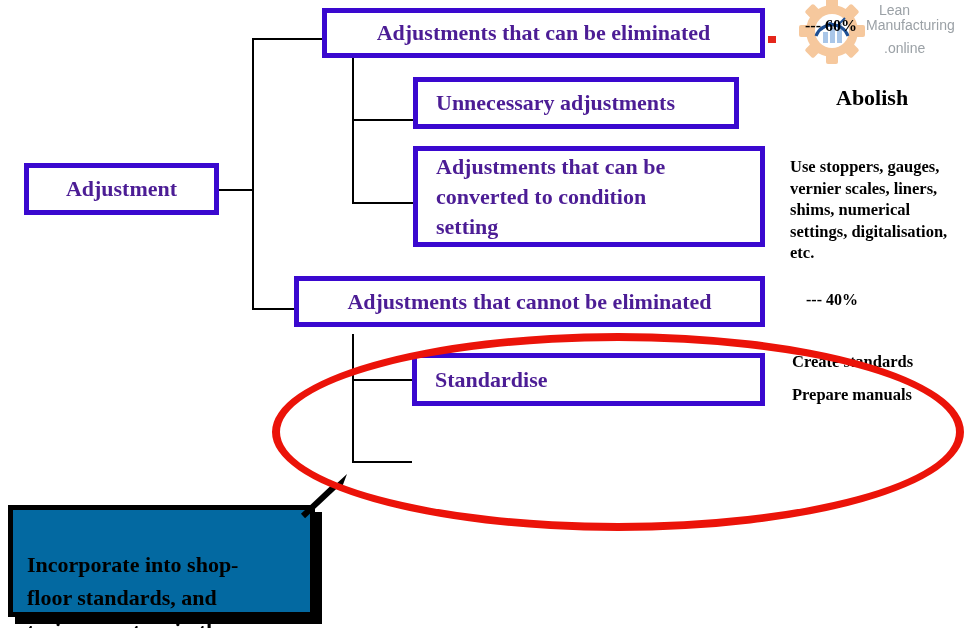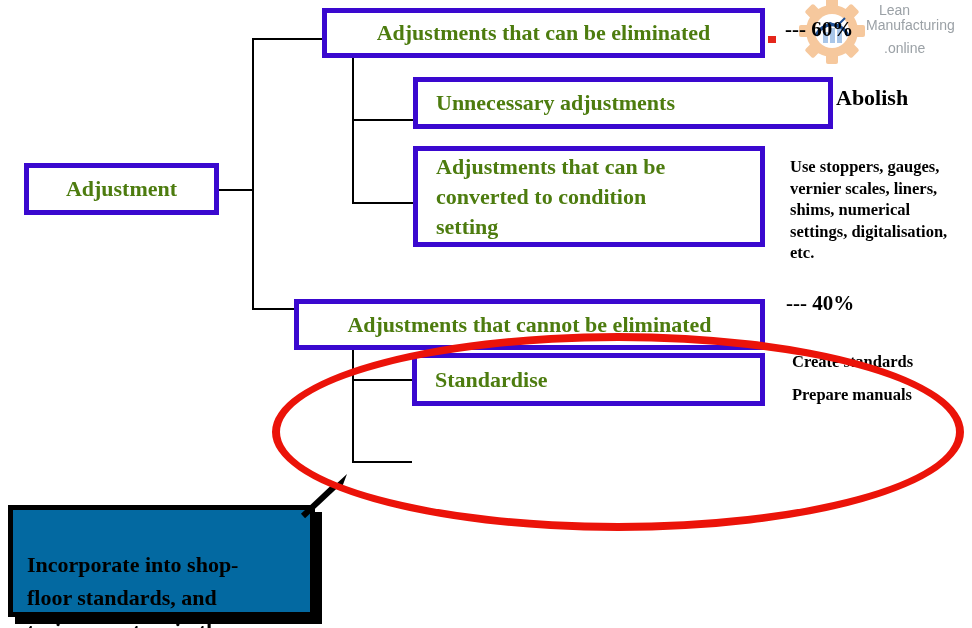--- a/index.html
+++ b/index.html
@@ -1,30 +1,30 @@
 <!DOCTYPE html>
 <html><head>
 <meta charset="utf-8">
 <style>
   html,body{margin:0;padding:0;background:#fff;}
   #canvas{position:relative;width:972px;height:628px;background:#ffffff;overflow:hidden;
           font-family:"Liberation Serif",serif;}
   
   .pbox{position:absolute;box-sizing:border-box;border:5px solid #3A08CF;background:#fff;
-        color:#4d7c0f;font-weight:bold;font-size:22px;display:flex;align-items:center;z-index:2;}
+        color:#4c1d95;font-weight:bold;font-size:22px;display:flex;align-items:center;z-index:2;}
   .pbox.center{justify-content:center;text-align:center;}
   .pbox.leftpad{padding-left:18px;}
   .pbox .multiline{white-space:pre-line;line-height:30px;}
   
   .hline,.vline{position:absolute;background:#000;z-index:1;}
   .hline{height:2px;}
   .vline{width:2px;}
   
   .note{position:absolute;color:#000;font-weight:bold;z-index:2;}
-  .pct{font-size:21px;z-index:6;}
+  .pct{font-size:16px;z-index:6;margin-left:20px;}
   .big{font-size:22px;}
   .small{font-size:16.5px;line-height:21.5px;white-space:pre-line;}
   
   .ellipse{position:absolute;left:272px;top:333px;width:692px;height:198px;
            border:8px solid #EB1309;border-radius:50%;box-sizing:border-box;z-index:5;}
   
   .callout{position:absolute;left:8px;top:505px;width:307px;height:112px;box-sizing:border-box;
            border:5px solid #000;background:#0369a1;box-shadow:7px 7px 0 #000;z-index:3;
            font-weight:bold;font-size:22px;line-height:33px;white-space:pre-line;
            padding:5px 0 0 14px;color:#000;}
@@ -52,31 +52,31 @@
   <div class="hline" style="left:353px;top:461px;width:59px;"></div>
 
   <div class="pbox center" style="left:24px;top:163px;width:195px;height:52px;">
     <span>Adjustment</span>
   </div>
 
   <div class="pbox center" style="left:322px;top:8px;width:443px;height:50px;">
     <span>Adjustments that can be eliminated</span>
   </div>
 
-  <div class="pbox leftpad" style="left:413px;top:77px;width:420px;height:52px;">
+  <div class="pbox leftpad" style="left:413px;top:77px;width:326px;height:52px;">
     <span>Unnecessary adjustments</span>
   </div>
 
   <div class="pbox leftpad" style="left:413px;top:146px;width:352px;height:101px;">
     <span class="multiline">Adjustments that can be
 converted to condition
 setting</span>
   </div>
 
-  <div class="pbox center" style="left:294px;top:299px;width:471px;height:51px;">
+  <div class="pbox center" style="left:294px;top:276px;width:471px;height:51px;">
     <span>Adjustments that cannot be eliminated</span>
   </div>
 
   <div class="pbox leftpad" style="left:412px;top:353px;width:353px;height:53px;">
     <span>Standardise</span>
   </div>
 
 
   <div class="note pct" style="left:785px;top:17px;">--- 60%</div>
   <div class="note big" style="left:792px;top:85px;margin-left:44px;">Abolish</div>

